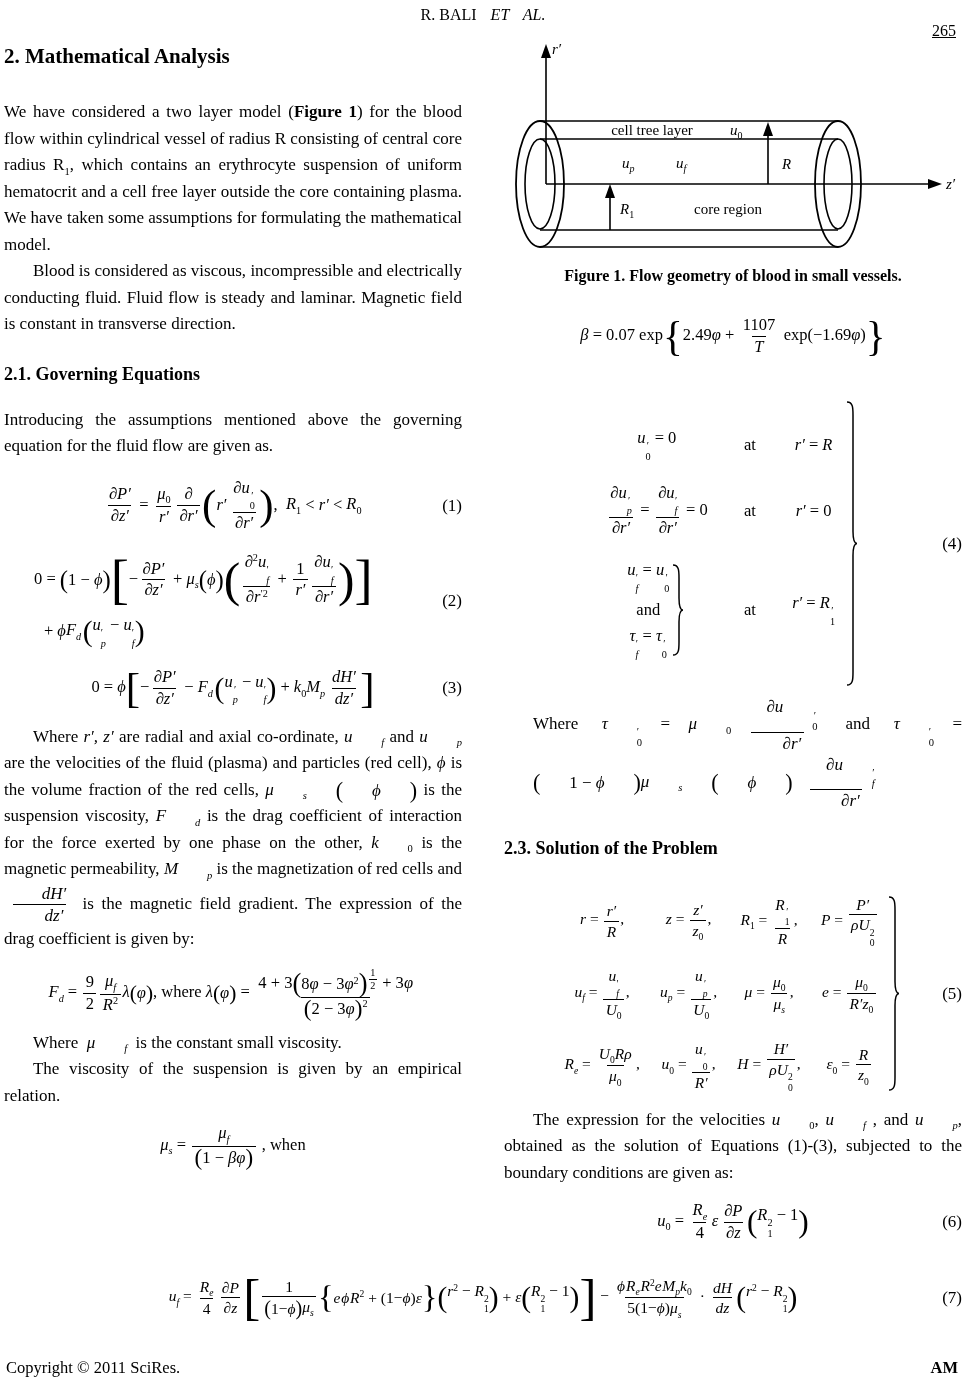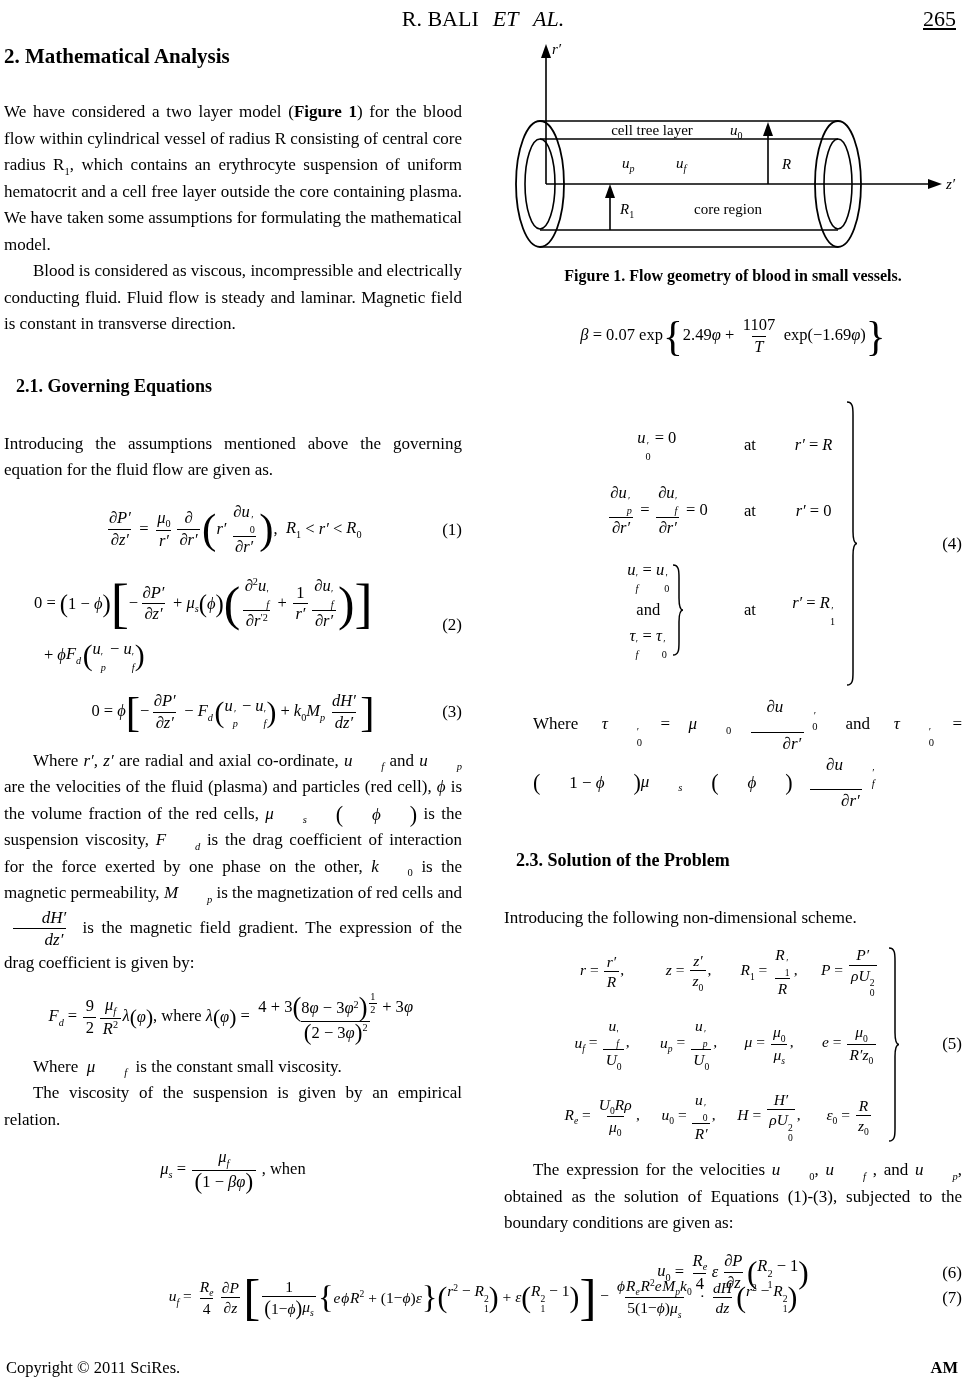--- a/index.html
+++ b/index.html
@@ -1,27 +1,27 @@
 <!DOCTYPE html>
 <html><head>
 <meta charset="utf-8">
 <style>
   html,body{margin:0;padding:0;background:#e8e8e8;}
   .page{position:relative;width:966px;height:1386px;margin:0 auto;background:#ffffff;
         font-family:"Liberation Serif","DejaVu Serif",serif;color:#000;overflow:hidden;}
   
-  .pg-header{position:absolute;top:6px;left:0;right:0;height:26px;font-size:22px;}
+  .pg-header{position:absolute;top:6px;left:0;right:0;height:26px;font-size:16px;}
   .hdr-c{position:absolute;left:0;right:0;text-align:center;}
   .hdr-c .etal{font-style:italic;margin-left:14px;word-spacing:10px;}
-  .hdr-p{position:absolute;right:10px;top:0;text-decoration:underline;}
+  .hdr-p{position:absolute;right:10px;top:16px;text-decoration:underline;}
   
   .columns{position:absolute;top:38px;left:4px;right:4px;display:flex;gap:42px;}
   .col{width:458px;}
   .sec1{font-size:21px;font-weight:bold;margin:6px 0 30px 0;}
-  .sec2{font-size:18px;font-weight:bold;margin:12px;}
+  .sec2{font-size:18px;font-weight:bold;margin:0;}
   .para{font-size:17px;line-height:26.5px;text-align:justify;margin:0;}
   .ind{text-indent:1.7em;}
   
   .figure{margin:4px 0 0 0;text-align:center;}
   .fig-svg{display:block;margin:0 auto;}
   .svgt{font-family:"Liberation Serif","DejaVu Serif",serif;font-size:15px;}
   .svgit{font-style:italic;}
   .figcap{font-weight:bold;font-size:16px;text-align:center;margin-top:10px;}
   
   .equation{position:relative;font-size:16.5px;text-align:center;padding:0 40px;line-height:1.35;}
@@ -339,21 +339,20 @@
             </span></span><span class="mbr"><span class="brs" style="font-size: 1.3em;">(</span><span class="brc"><span class="mi">ϕ</span></span><span class="brs" style="font-size: 1.3em;">)</span></span><span class="mf">
             <span class="fn"><span class="mi">∂</span><span class="mss"><span class="ssb"><span class="mi">u</span></span><span class="ssc both">
                   <span class="su"><span class="mt">′</span></span>
                   <span class="sd"><span class="mi">f</span></span>
                 </span></span></span>
             <span class="fd"><span class="mi">∂r′</span></span>
           </span></p>
       <div class="sp26"></div>
       <h2 class="sec2">2.3. Solution of the Problem</h2>
       <div class="sp22"></div>
-      <p class="para">Introducing the following non-dimensional scheme.</p>
       <div class="sp14"></div>
       <div class="equation eq-5"><span class="eq-main"><span class="mgrid" style="grid-template-columns: repeat(4, auto); gap: 18px 1.3em;">
               <span class="mcell"><span class="mi">r</span><span class="mt"> = </span><span class="mf">
                   <span class="fn"><span class="mi">r′</span></span>
                   <span class="fd"><span class="mi">R</span></span>
                 </span><span class="mt">,</span></span>
               <span class="mcell"><span class="mi">z</span><span class="mt"> = </span><span class="mf">
                   <span class="fn"><span class="mi">z′</span></span>
                   <span class="fd"><span class="mss"><span class="ssb"><span class="mi">z</span></span><span class="ssc dn">
                         <span class="sd"><span class="mt">0</span></span>

